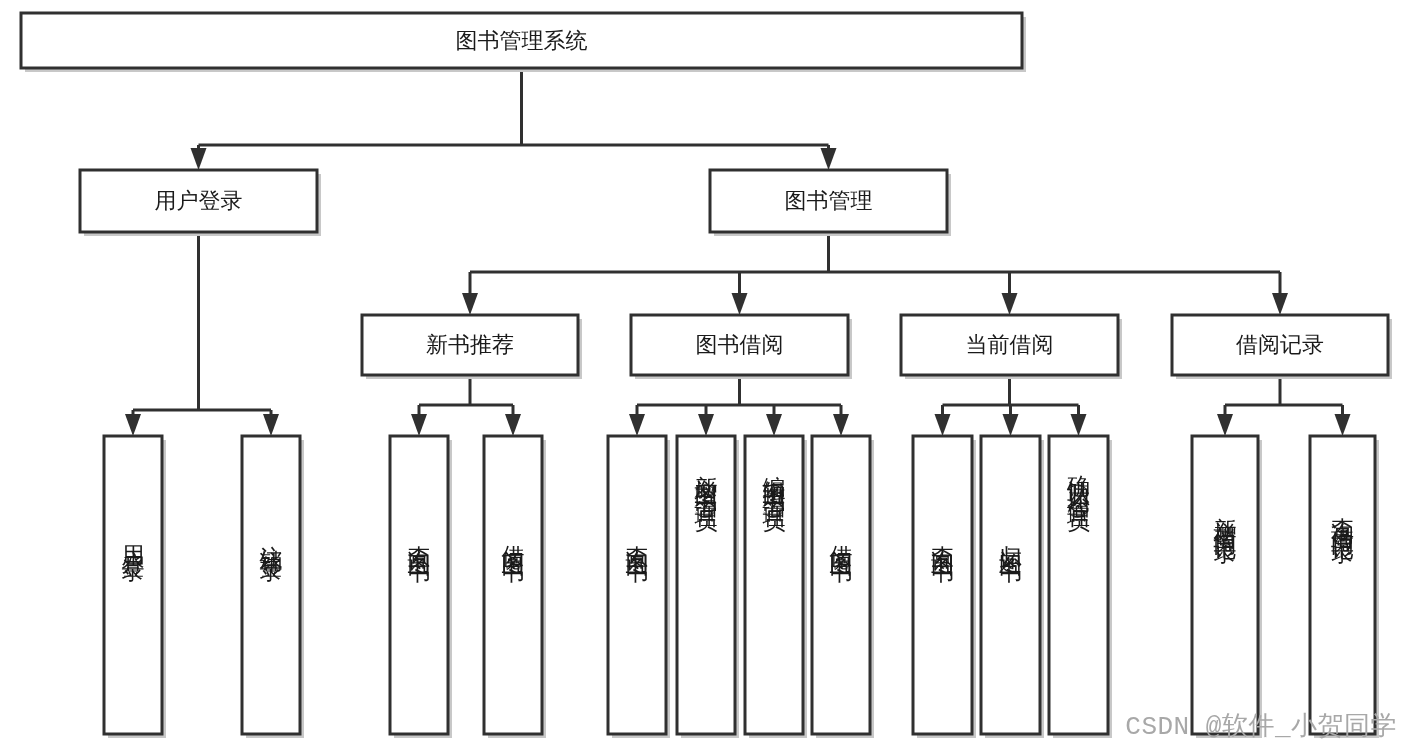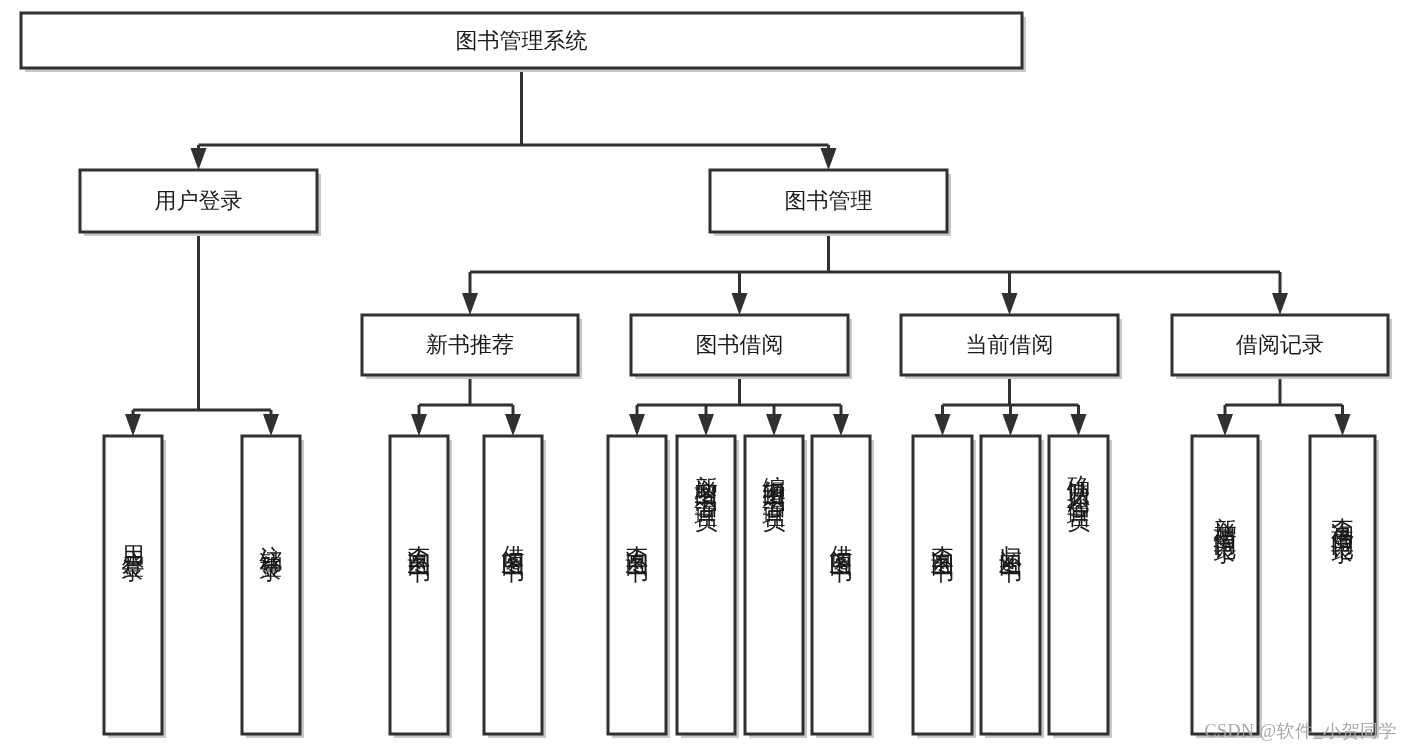--- a/index.html
+++ b/index.html
@@ -65,22 +65,22 @@
     font-size: 23px;
     line-height: 1;
     letter-spacing: 5px;
     color: #1a1a1a;
     white-space: nowrap;
   }
   .watermark {
     position: absolute;
     right: 8px;
     bottom: 4px;
-    font-family: Liberation Serif, serif;
-    font-size: 18px;
+    font-family: Liberation Mono, monospace;
+    font-size: 26px;
     color: #a8a8a8;
     letter-spacing: 0.5px;
     white-space: nowrap;
   }
 </style>
 </head>
 <body>
 
 <div id="diagram-root">
 

